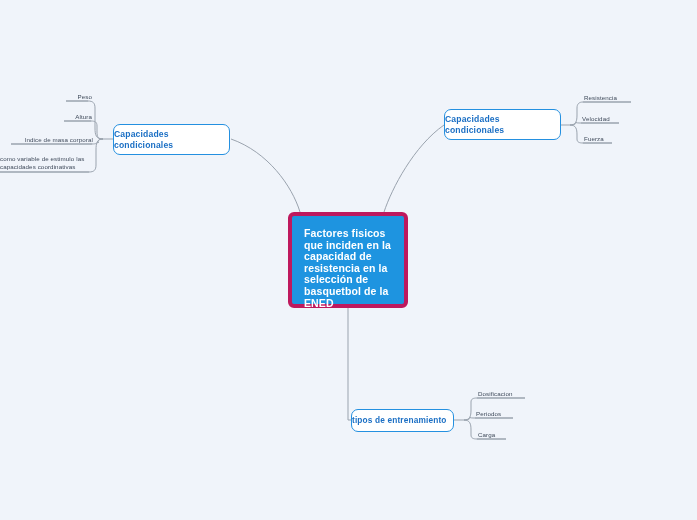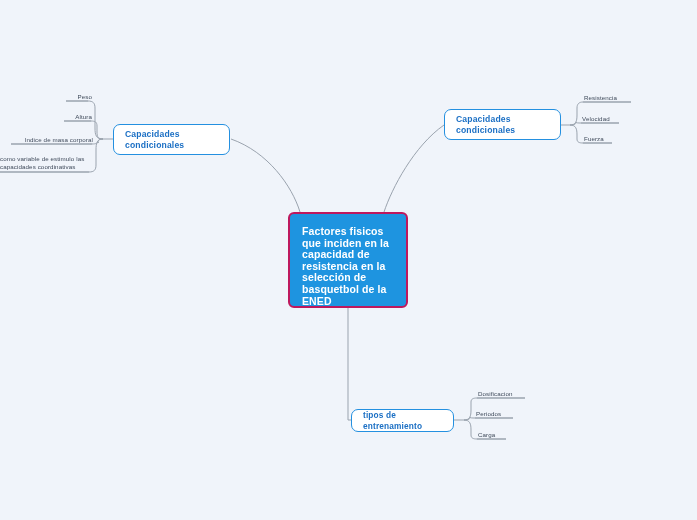--- a/index.html
+++ b/index.html
@@ -35,42 +35,41 @@
     box-sizing: border-box;
   }
 
   
   .root {
     left: 288px;
     top: 212px;
     width: 120px;
     height: 96px;
     background: #1e94e0;
-    border: 2px solid #be185d;
+    border: 4px solid #be185d;
     border-radius: 6px;
     color: #ffffff;
     font-size: 10.5px;
     font-weight: bold;
     line-height: 11.6px;
     padding: 12px 10px 0 12px;
     letter-spacing: 0.1px;
   }
 
   
   .branch {
     background: #ffffff;
     border: 1.6px solid #2490e0;
     border-radius: 7px;
     color: #1b6fc4;
     font-size: 8.6px;
     font-weight: bold;
     line-height: 10.5px;
     display: flex;
     align-items: center;
-    padding-left: 11px;
     letter-spacing: 0.15px;
   }
   .branch-coord {
     left: 113px;
     top: 124px;
     width: 117px;
     height: 31px;
   }
   .branch-cond {
     left: 444px;

